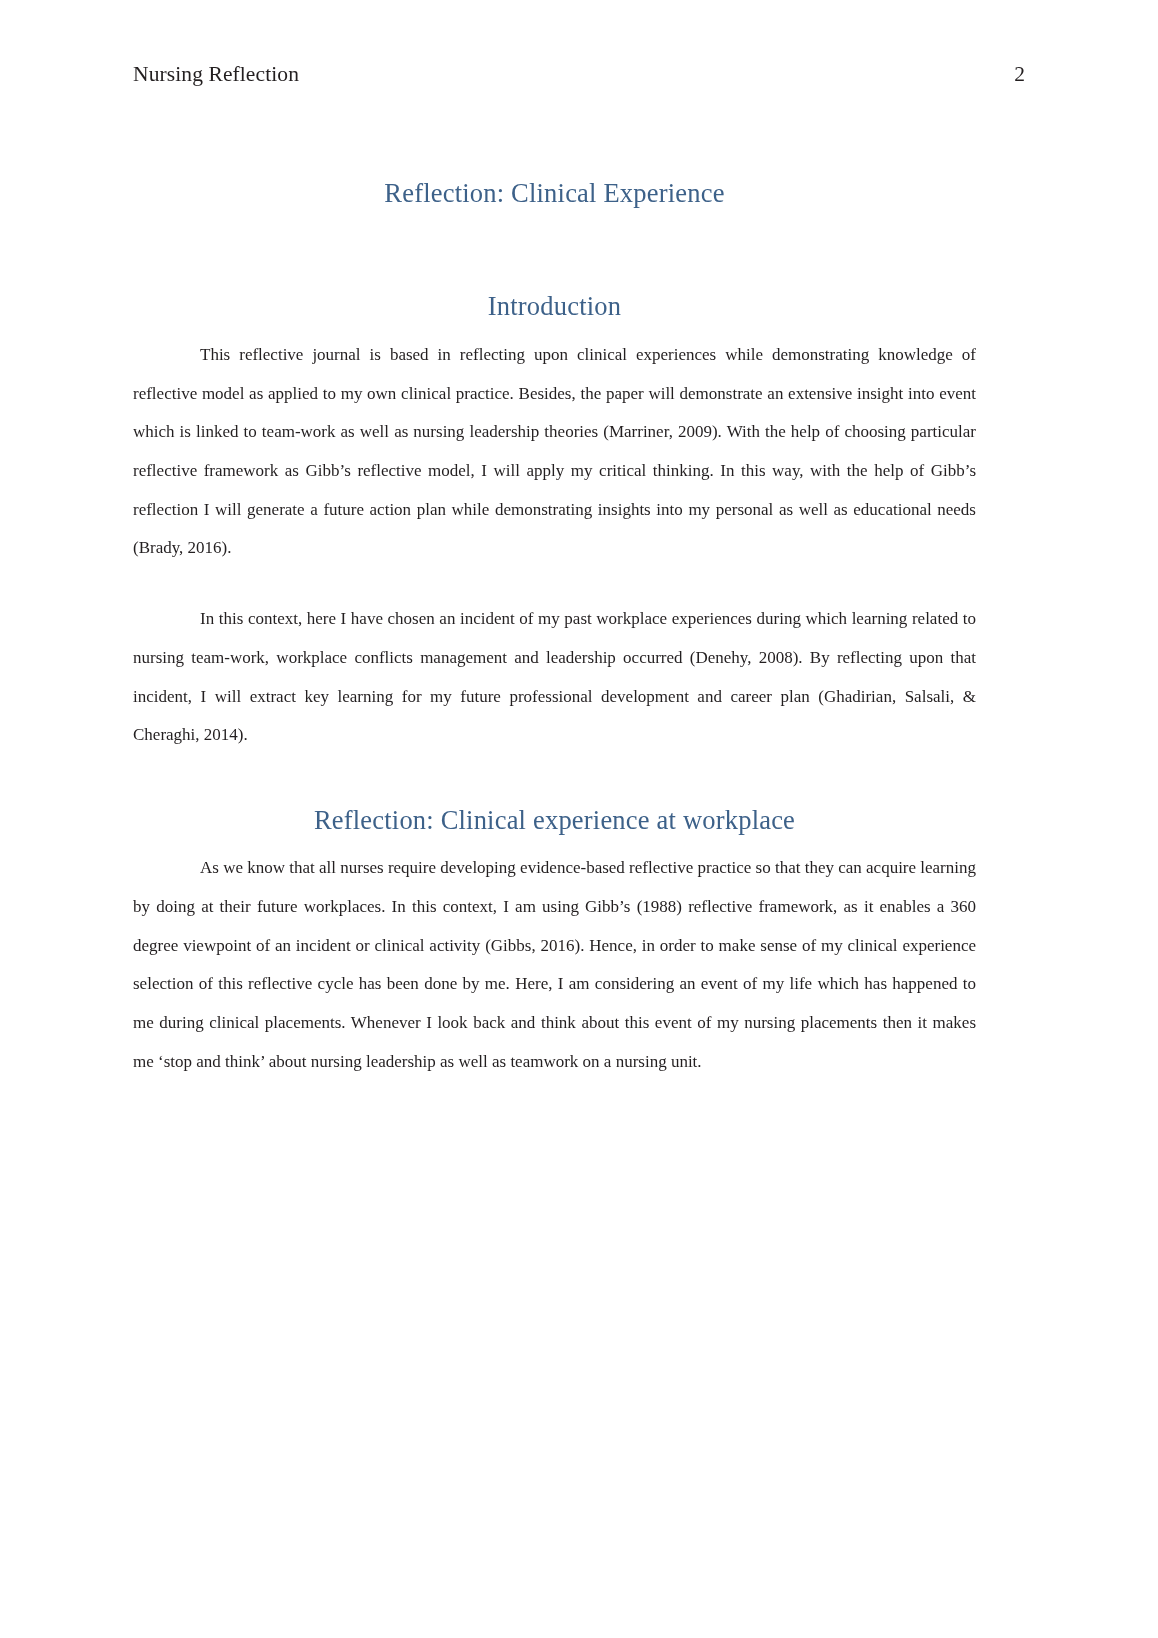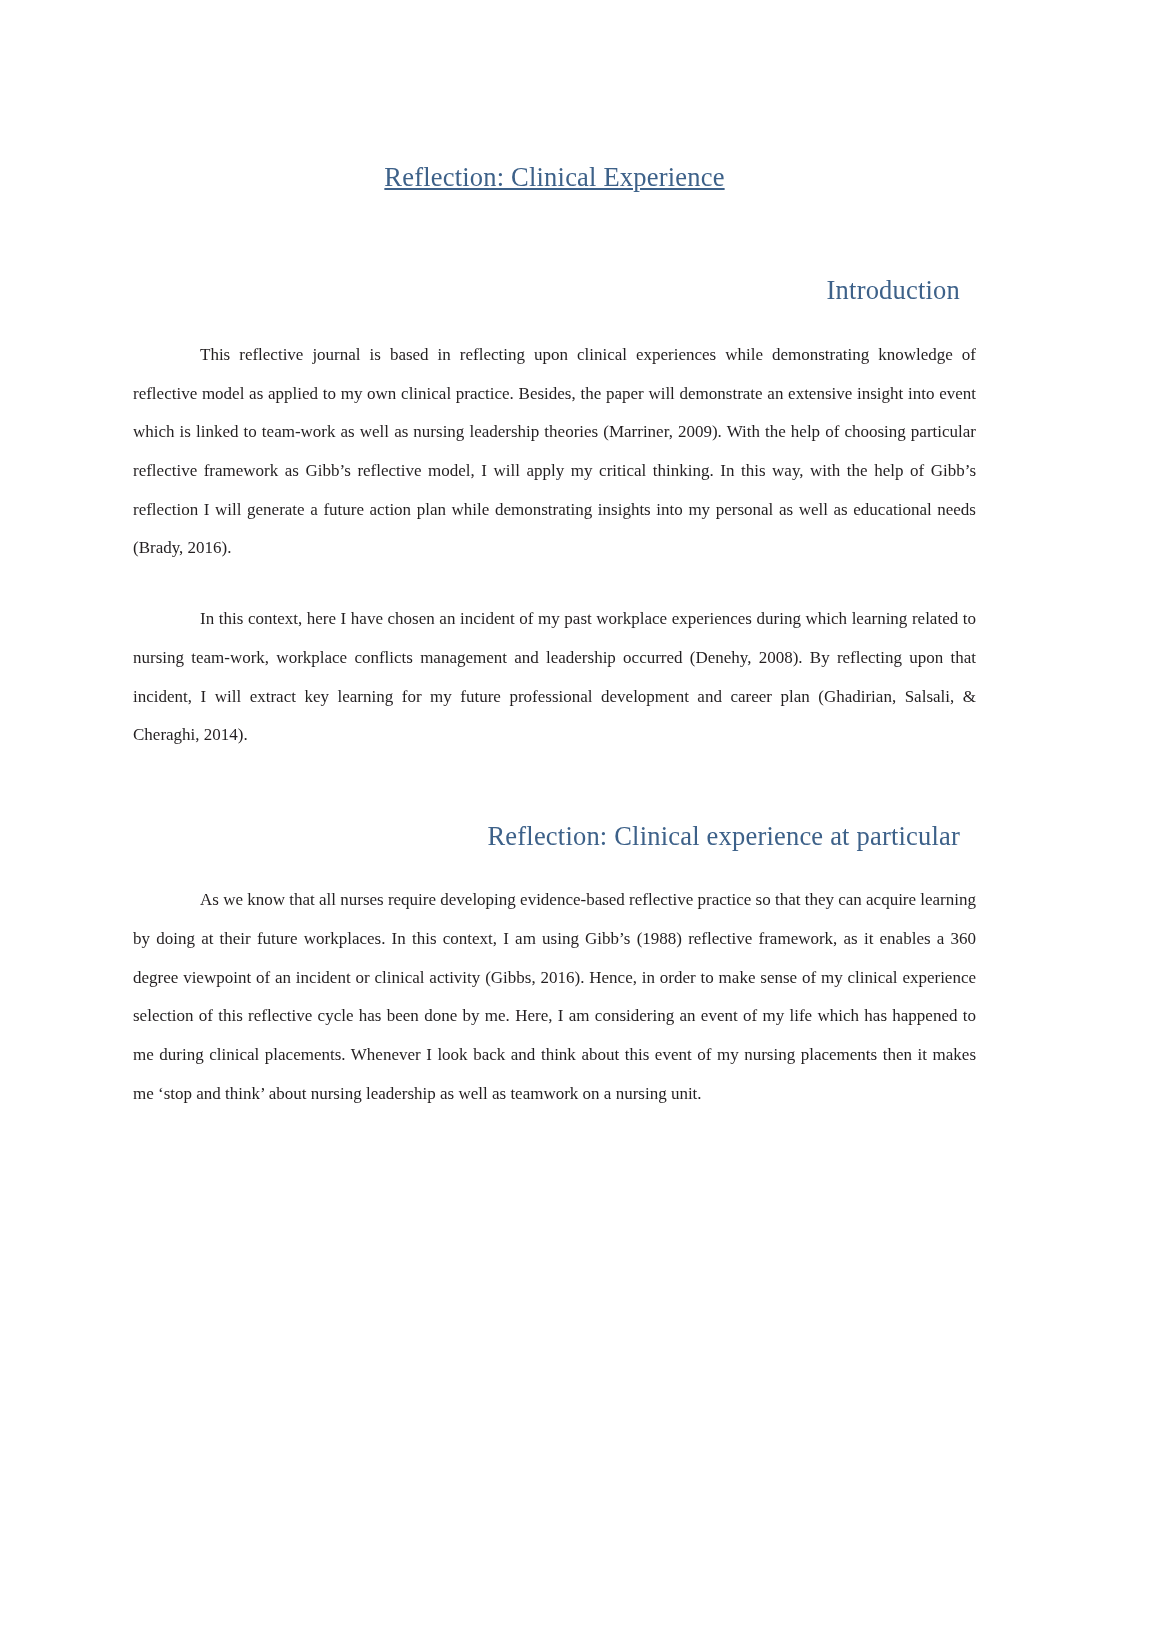--- a/index.html
+++ b/index.html
@@ -45,38 +45,37 @@
   
   .content {
     position: absolute;
     top: 160px;
     left: 133px;
     width: 843px;
   }
 
   
   h1.doc-title {
+    margin: 16px;
+    padding: 0;
+    font-weight: normal;
+    font-size: 26.5px;
+    line-height: 1.3;
+    color: #3d6189;
+    text-align: center;
+    letter-spacing: 0.2px;
+  }
+  h2.section-heading {
     margin: 0;
     padding: 0;
     font-weight: normal;
     font-size: 26.5px;
     line-height: 1.3;
     color: #3d6189;
     text-align: center;
-    letter-spacing: 0.2px;
-    text-decoration: underline;
-  }
-  h2.section-heading {
-    margin: 16px;
-    padding: 0;
-    font-weight: normal;
-    font-size: 26.5px;
-    line-height: 1.3;
-    color: #3d6189;
-    text-align: right;
     letter-spacing: 0.2px;
   }
   .sp-after-title { height: 63px; }
   .sp-after-h2    { height: 12px; }
   .sp-before-h2-2 { height: 48px; }
   .sp-after-h2-2  { height: 12px; }
 
   
   p.body-par {
     margin: 0;
@@ -91,37 +90,41 @@
   }
   p.body-par + p.body-par {
     margin-top: 32px;
   }
 </style>
 </head>
 <body>
 
 <div class="page">
 
+  <div class="running-head">
+    <span class="rh-title">Nursing Reflection</span>
+    <span class="rh-page">2</span>
+  </div>
 
   <div class="content">
 
     <h1 class="doc-title">Reflection: Clinical Experience</h1>
 
     <div class="sp-after-title"></div>
 
     <h2 class="section-heading">Introduction</h2>
 
     <div class="sp-after-h2"></div>
 
     <p class="body-par">This reflective journal is based in reflecting upon clinical experiences while demonstrating knowledge of reflective model as applied to my own clinical practice. Besides, the paper will demonstrate an extensive insight into event which is linked to team-work as well as nursing leadership theories (Marriner, 2009). With the help of choosing particular reflective framework as Gibb’s reflective model, I will apply my critical thinking. In this way, with the help of Gibb’s reflection I will generate a future action plan while demonstrating insights into my personal as well as educational needs (Brady, 2016).</p>
 
     <p class="body-par">In this context, here I have chosen an incident of my past workplace experiences during which learning related to nursing team-work, workplace conflicts management and leadership occurred (Denehy, 2008). By reflecting upon that incident, I will extract key learning for my future professional development and career plan (Ghadirian, Salsali, &amp; Cheraghi, 2014).</p>
 
     <div class="sp-before-h2-2"></div>
 
-    <h2 class="section-heading">Reflection: Clinical experience at particular</h2>
+    <h2 class="section-heading">Reflection: Clinical experience at workplace</h2>
 
     <div class="sp-after-h2-2"></div>
 
     <p class="body-par">As we know that all nurses require developing evidence-based reflective practice so that they can acquire learning by doing at their future workplaces. In this context, I am using Gibb’s (1988) reflective framework, as it enables a 360 degree viewpoint of an incident or clinical activity (Gibbs, 2016). Hence, in order to make sense of my clinical experience selection of this reflective cycle has been done by me. Here, I am considering an event of my life which has happened to me during clinical placements. Whenever I look back and think about this event of my nursing placements then it makes me ‘stop and think’ about nursing leadership as well as teamwork on a nursing unit.</p>
 
   </div>
 </div>
 
 </body></html>

